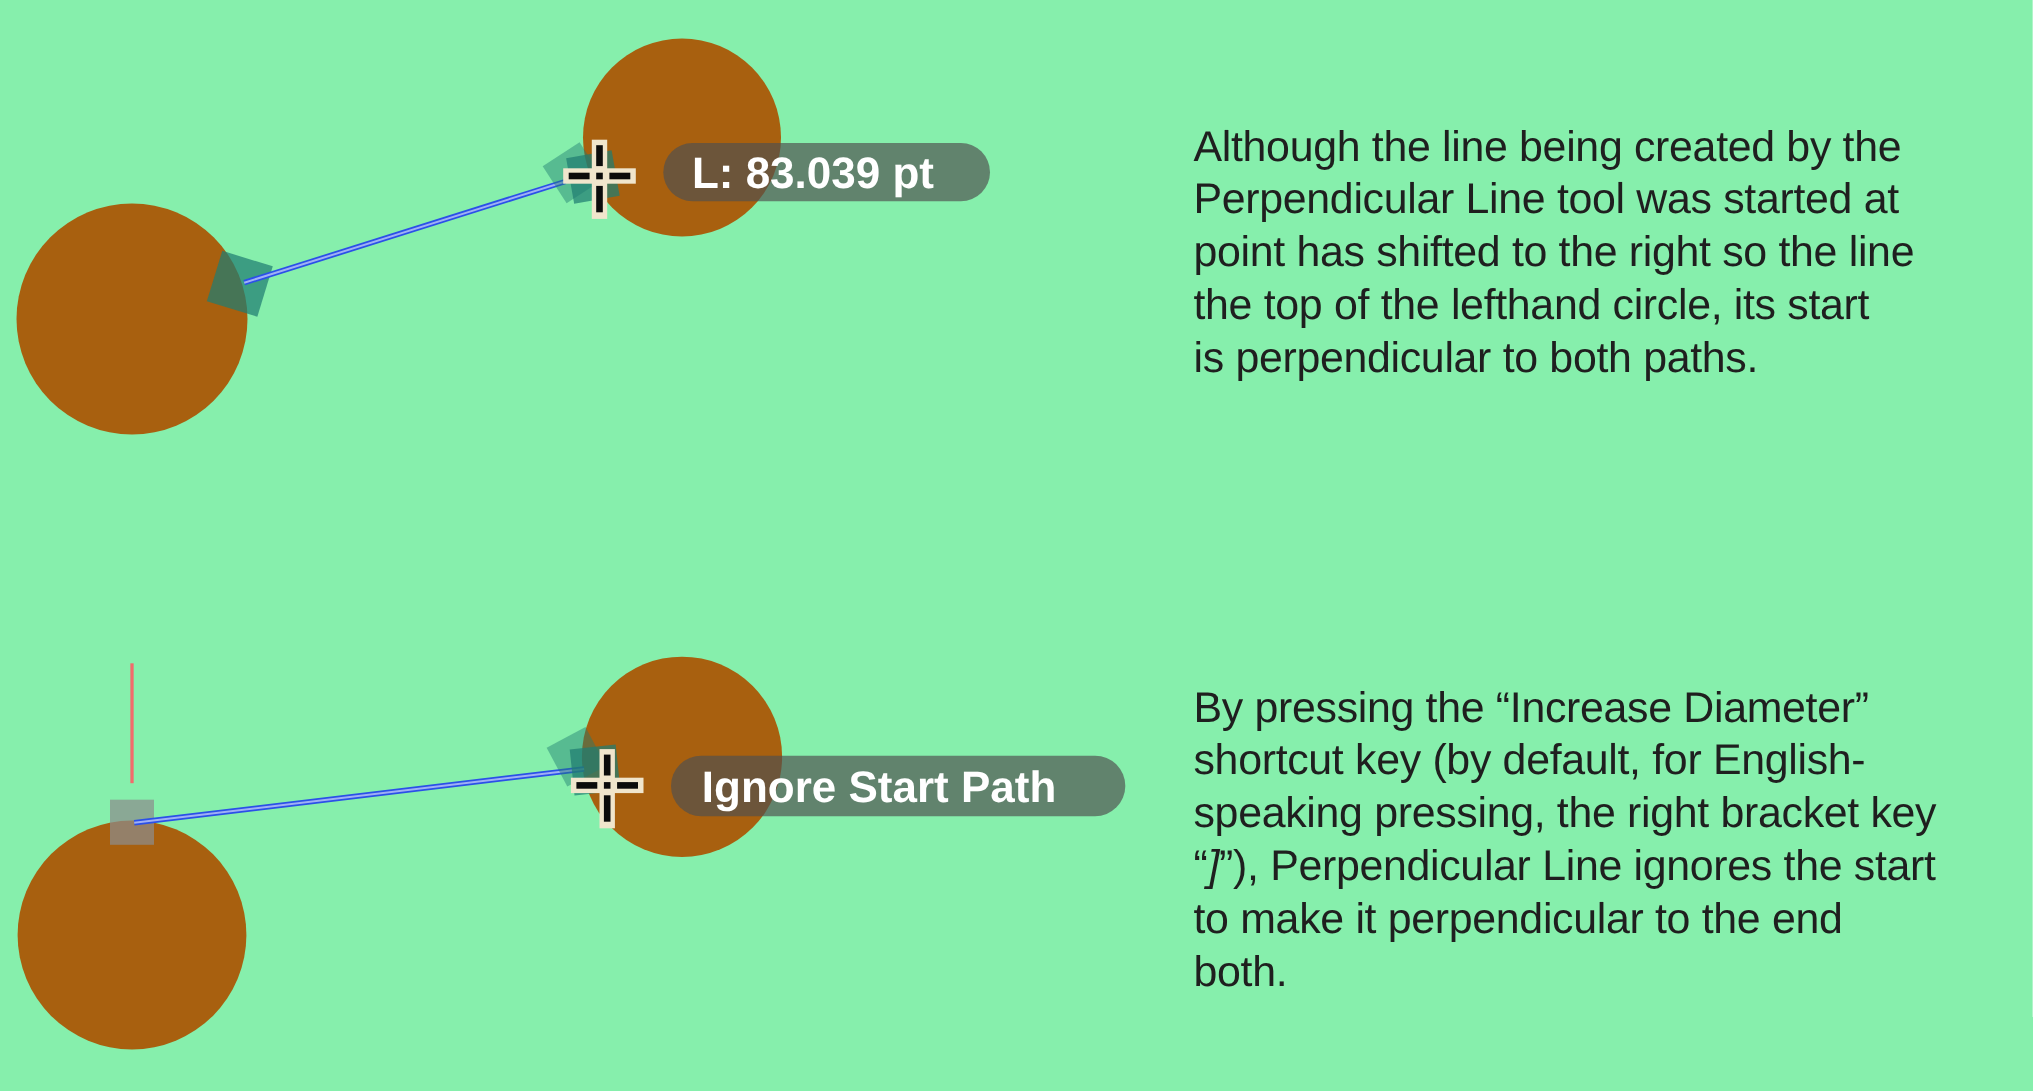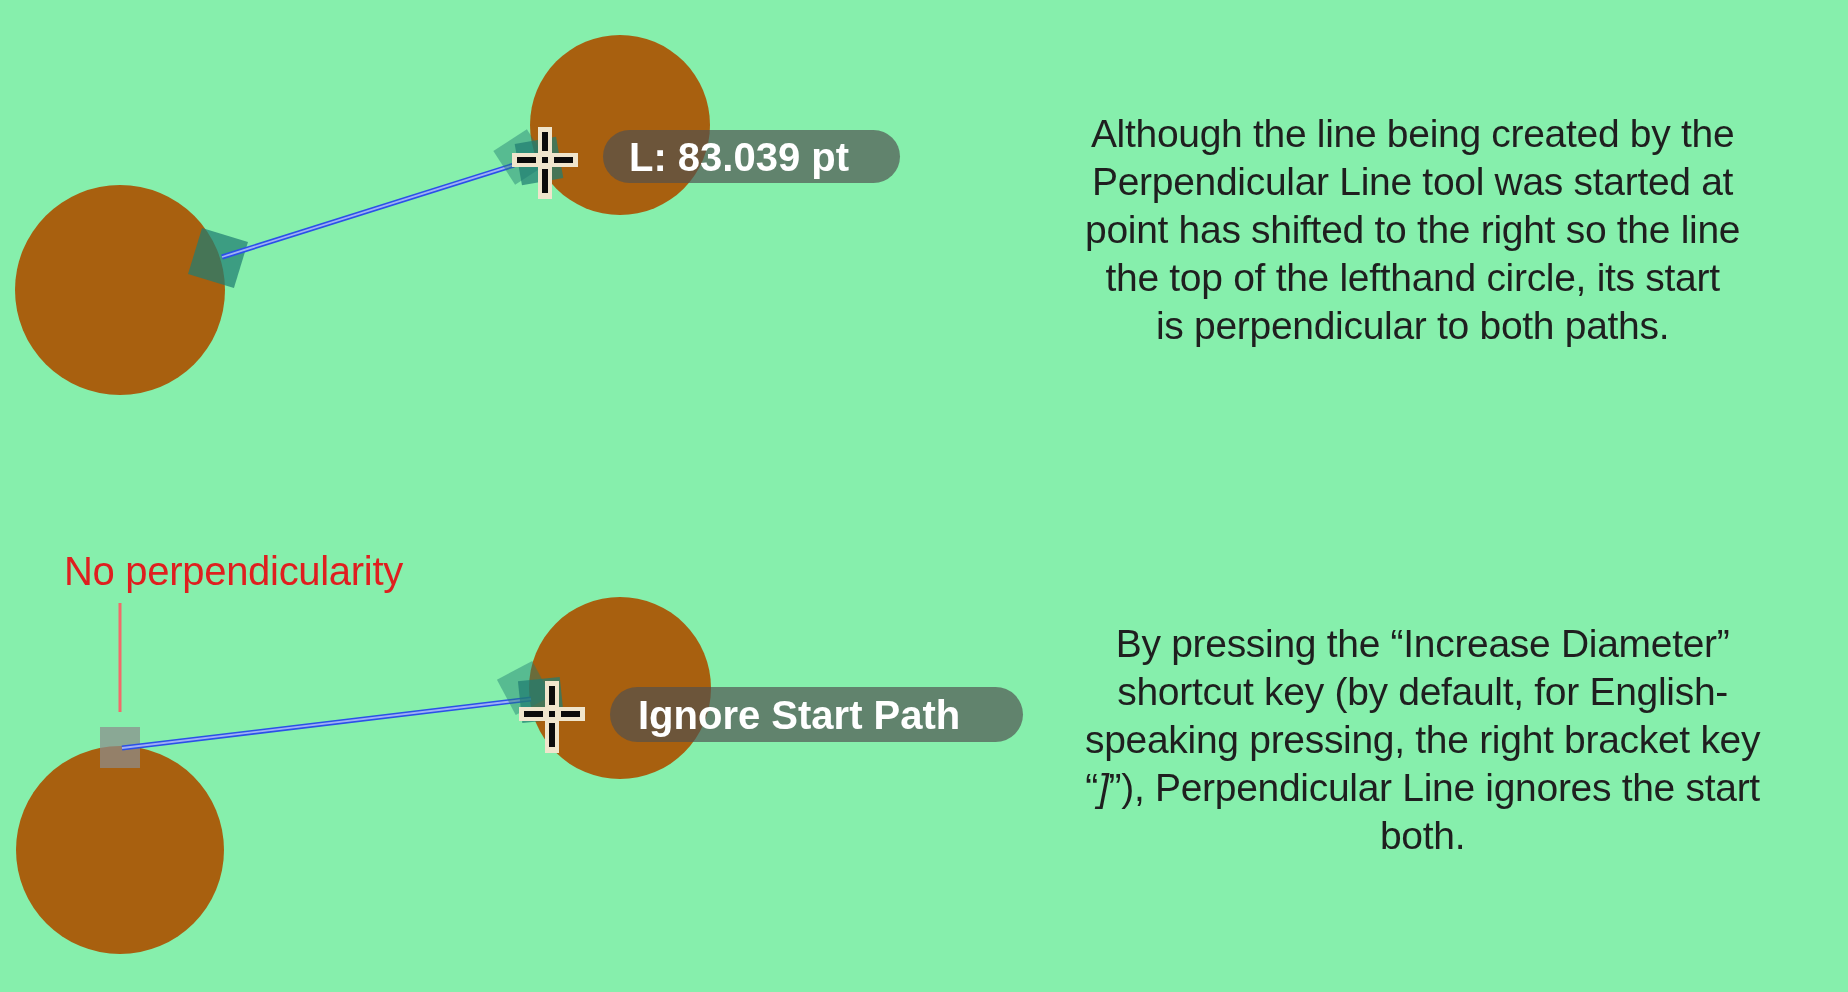--- a/index.html
+++ b/index.html
@@ -17,21 +17,20 @@
     font-size:40px;
     font-weight:bold;
   }
   .caption{
     position:absolute;
     left:1085px;
     color:#1F1F1F;
     font-size:39px;
     line-height:48px;
     letter-spacing:-0.3px;
-    text-align:center;
   }
   .caption .cap-line{white-space:nowrap;height:48px;}
   .caption .bold{font-weight:normal;}
   .caption .italic{font-style:italic;}
   #caption-top{top:110px;}
   #caption-bottom{top:620px;}
   .annotation-label{
     position:absolute;
     left:64px;
     top:549px;
@@ -105,31 +104,31 @@
         <rect x="-21" y="-21" width="42" height="42" fill="rgba(32,125,114,0.72)"></rect>
       </g>
 
       <use href="#crosshair-def" transform="translate(552,714)"></use>
 
       <rect x="610" y="687" width="413" height="55" rx="27.5" fill="rgba(80,80,80,0.68)"></rect>
       <text x="638" y="729" class="tooltip-text" fill="#FFFFFF">Ignore Start Path</text>
     </g>
   </svg>
 
-  <div class="annotation-label" style="color: rgb(223, 31, 31);">No perpendicularity</div>
 
   <div class="caption" id="caption-top" style="color: rgb(31, 31, 31);">
     <div class="cap-line">Although the line being created by the</div>
     <div class="cap-line"><span class="bold">Perpendicular Line</span><span> tool was started at</span></div>
     <div class="cap-line">point has shifted to the right so the line</div>
     <div class="cap-line">the top of the lefthand circle, its start</div>
     <div class="cap-line">is perpendicular to both paths.</div>
   </div>
 
   <div class="caption" id="caption-bottom" style="color: rgb(31, 31, 31);">
     <div class="cap-line">By pressing the “Increase Diameter”</div>
     <div class="cap-line">shortcut key (by default, for English-</div>
     <div class="cap-line">speaking pressing, the right bracket key</div>
     <div class="cap-line"><span>“</span><span class="italic">]</span><span>”), </span><span class="bold">Perpendicular Line</span><span> ignores the start</span></div>
+    <div class="cap-line">to make it perpendicular to the end</div>
     <div class="cap-line">both.</div>
   </div>
 
 </div>
 
 </body></html>

